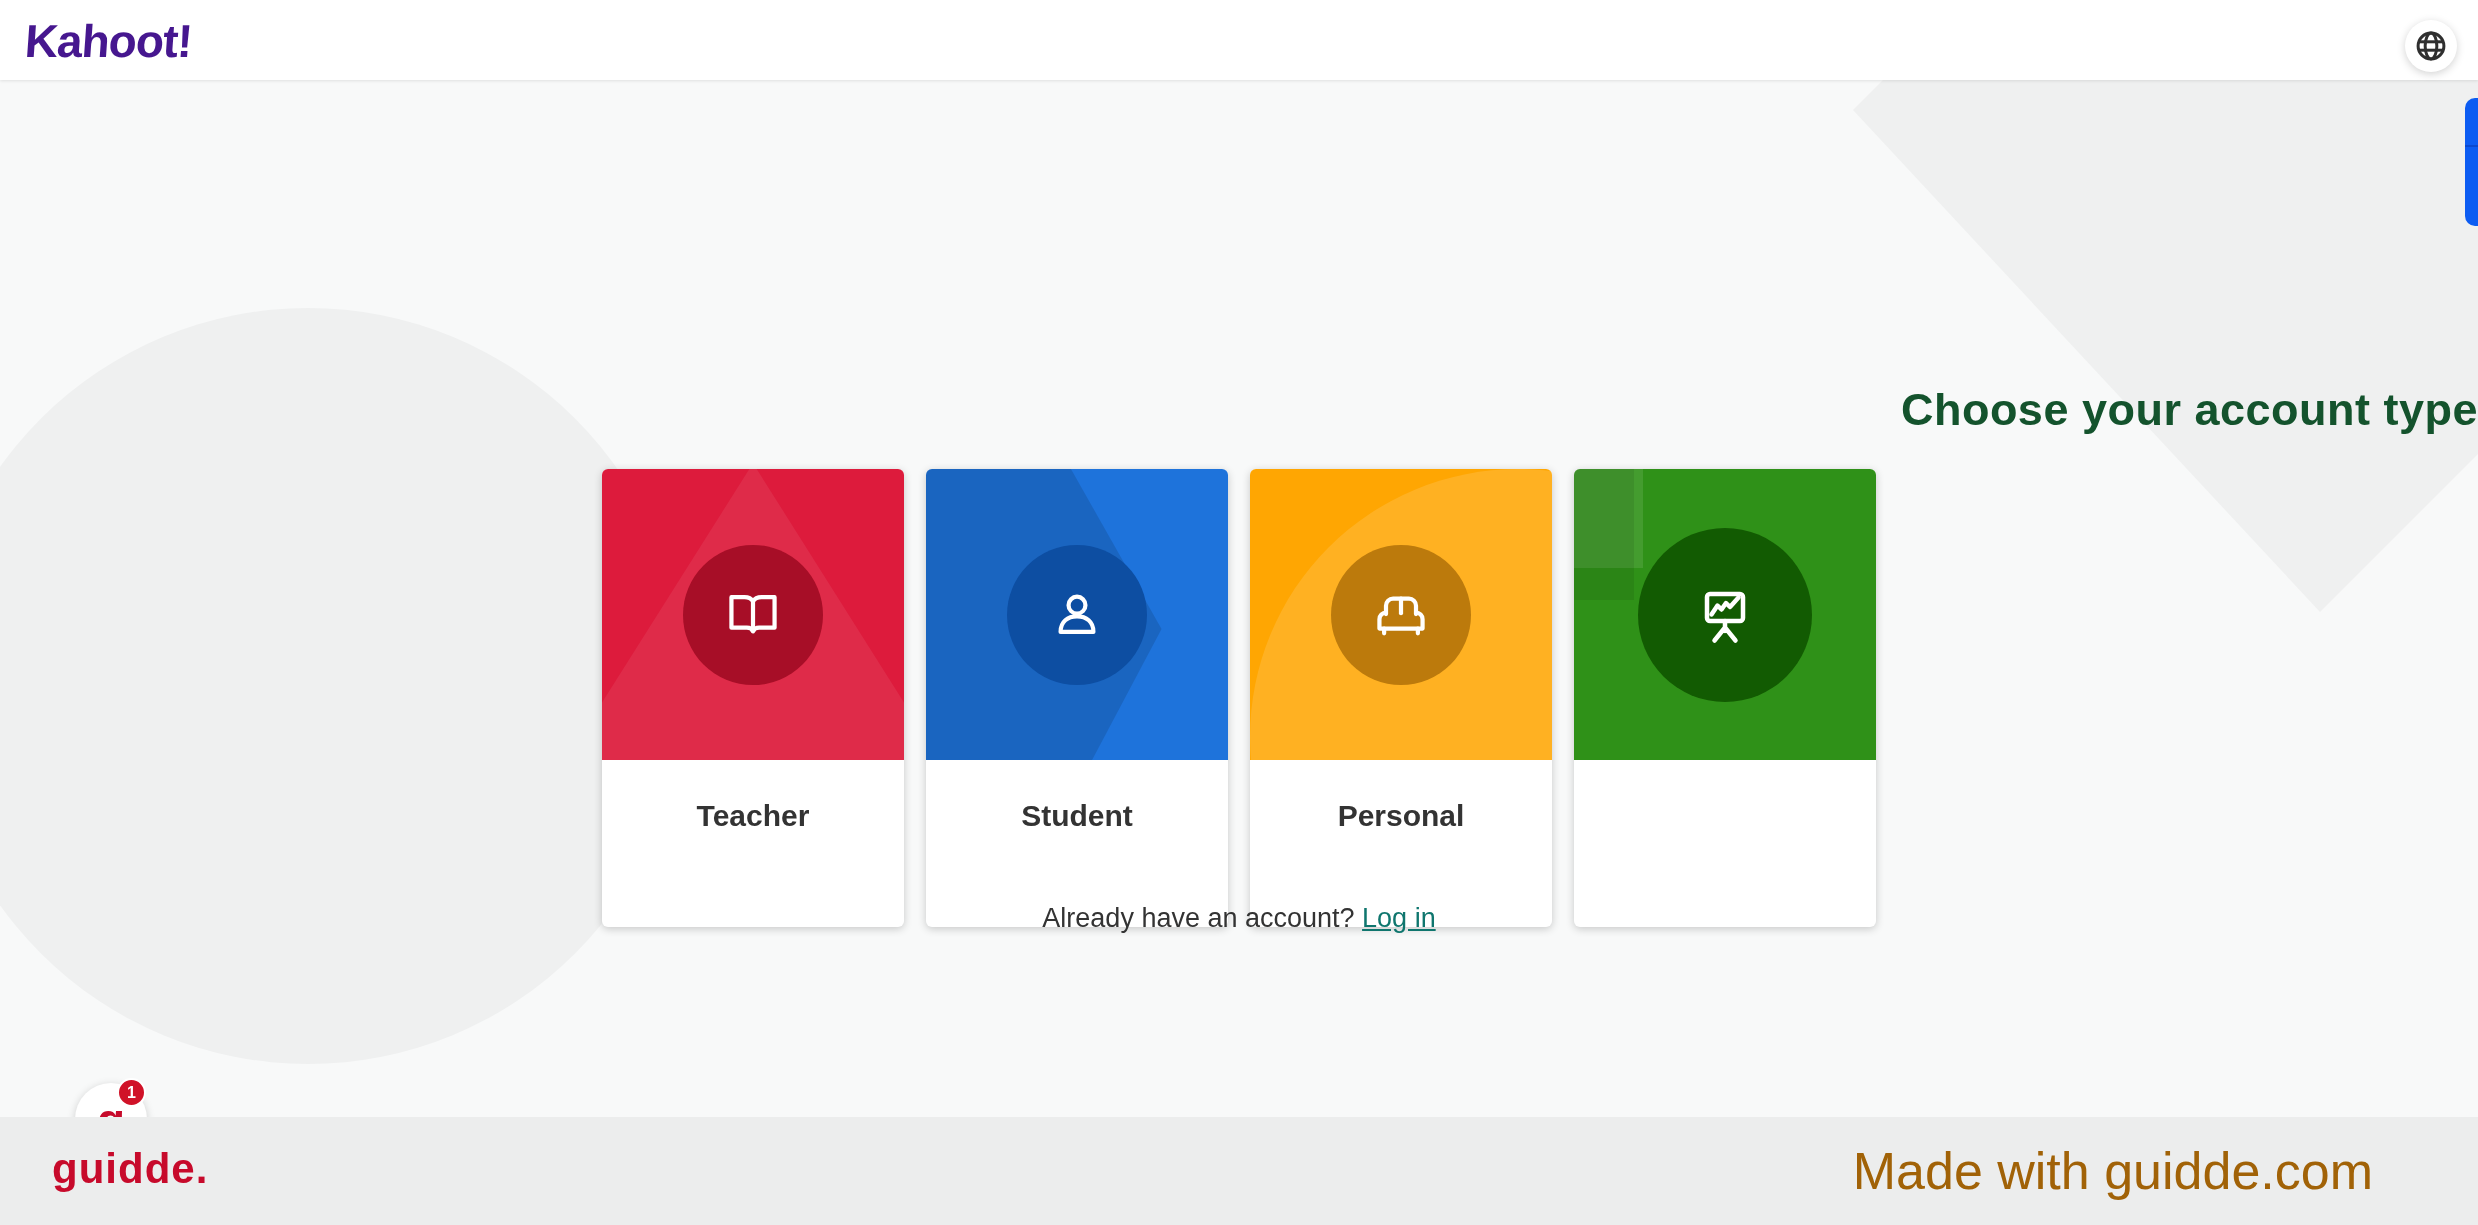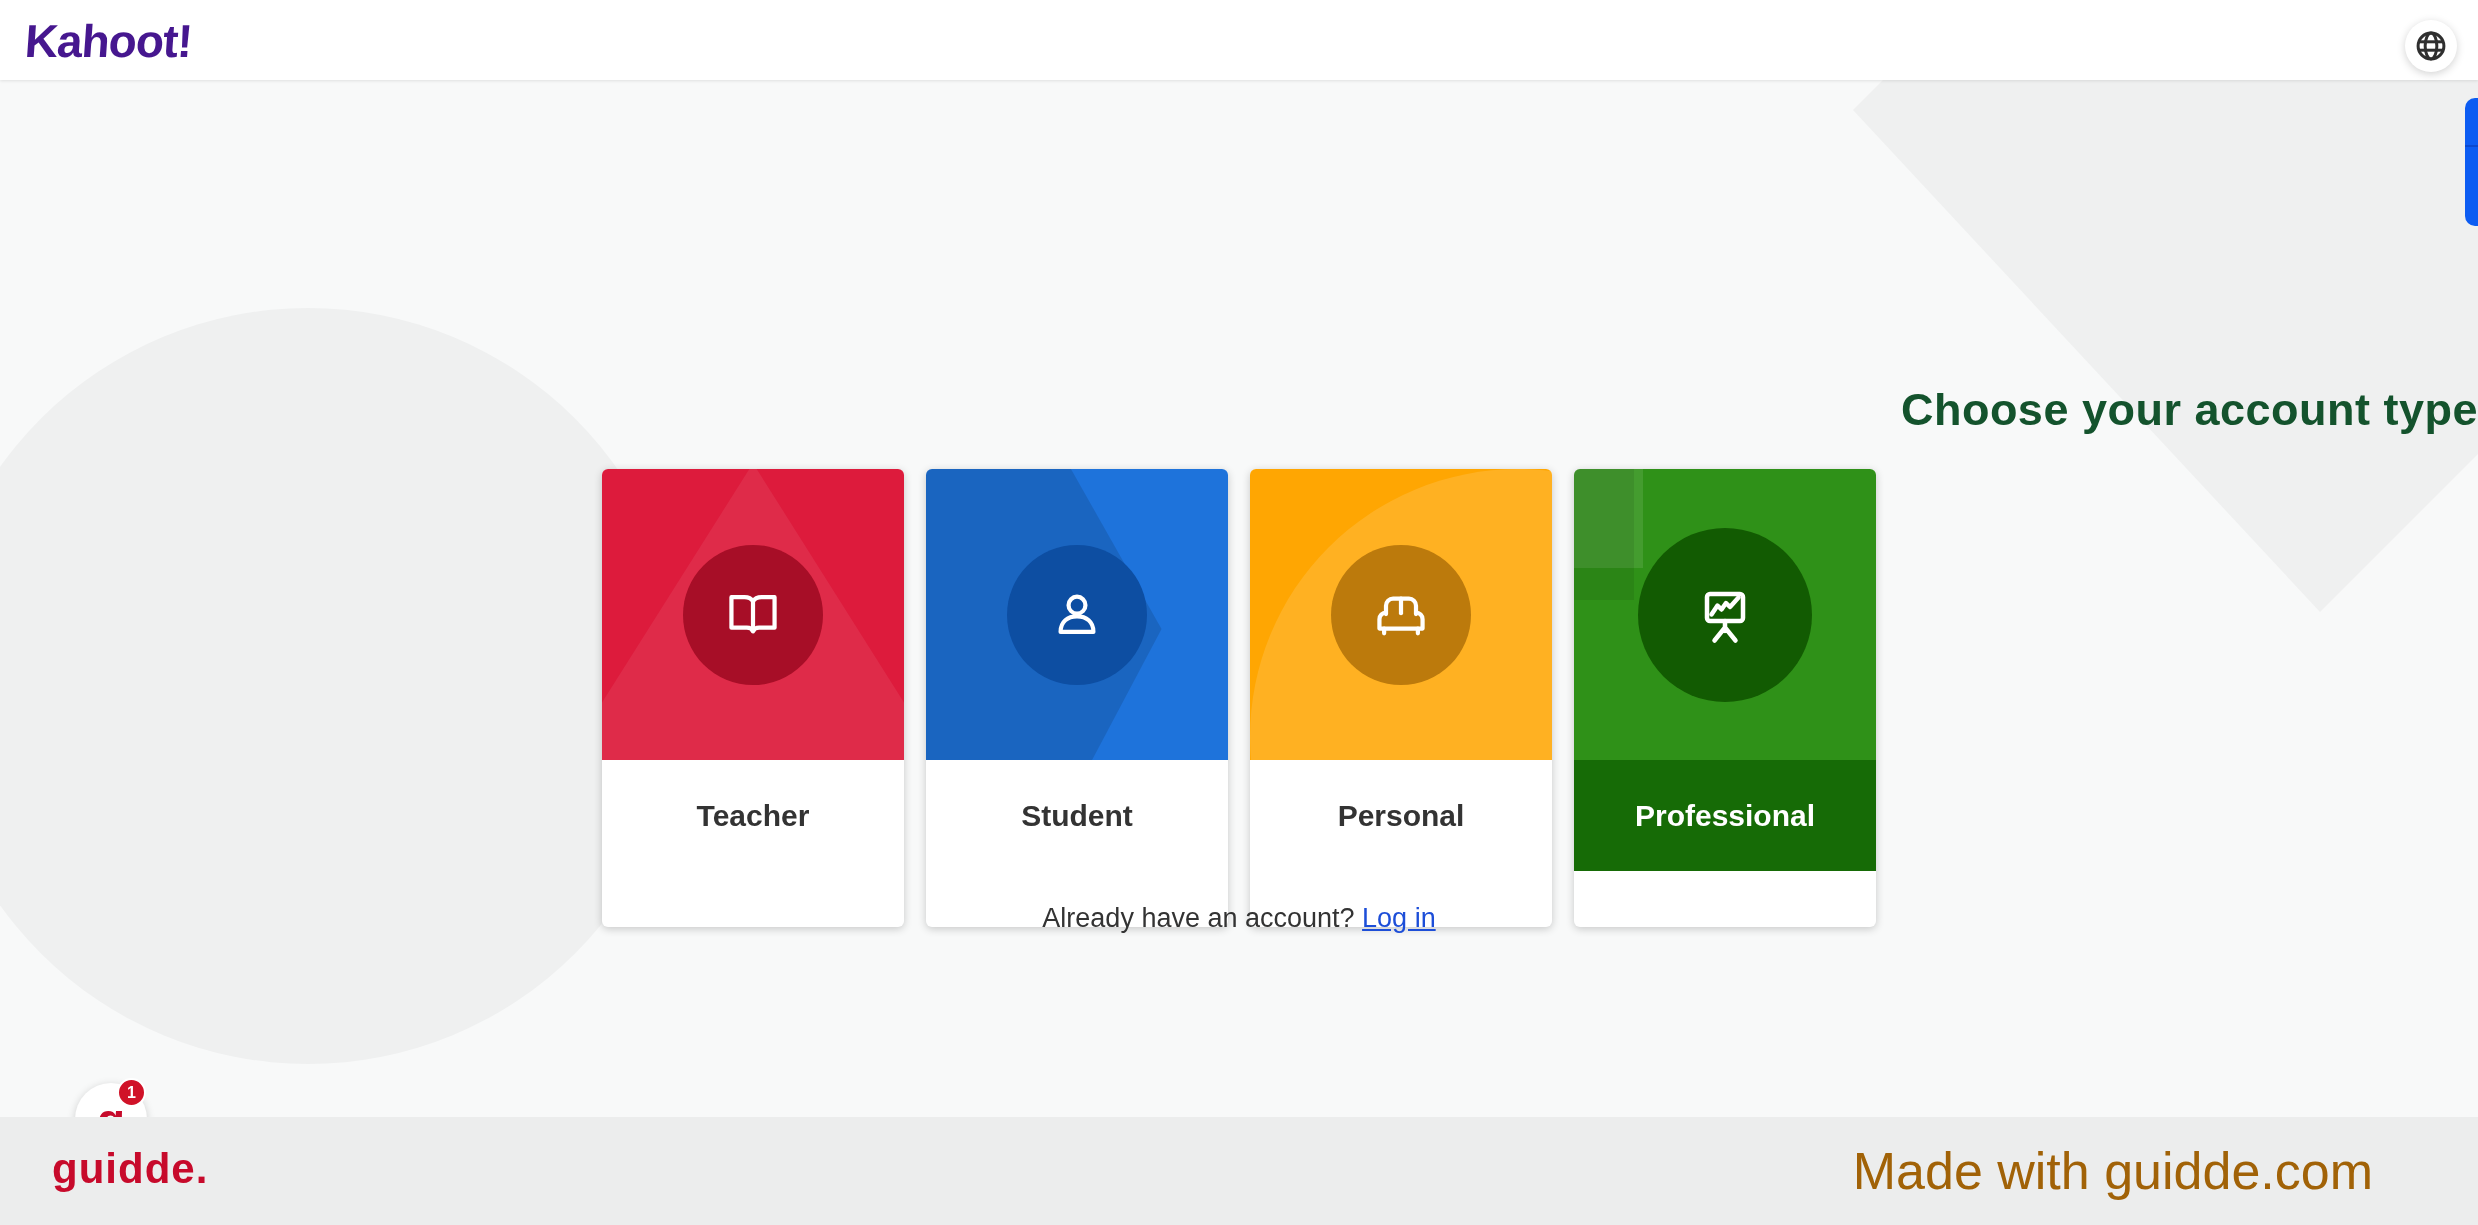--- a/index.html
+++ b/index.html
@@ -178,29 +178,28 @@
       <div class="overlay ov-pro-light"></div>
       <div class="overlay ov-pro-dark"></div>
       <div class="icon-circle big">
         <svg class="stroke-ic" viewBox="0 0 64 64">
           <rect x="14" y="11" width="36" height="27" rx="3"></rect>
           <path d="M18.5 31.5 L24.5 22.5 L28.5 26.5 L33 20 L37 24 L45.5 14.5"></path>
           <path d="M32 38 V48 M32 44.5 L21.5 57.5 M32 44.5 L42.5 57.5"></path>
         </svg>
       </div>
     </div>
-    <div class="card-label">Professional</div>
   </div>
 
 </div>
 
 <div class="login-row">
   <span>Already have an account?</span>
   <span> </span>
-  <a id="login-link" style="color: #1d4ed8; text-align: center;">Log in</a>
+  <a id="login-link" style="color: #0f766e; text-align: center;">Log in</a>
 </div>
 
 <div class="g-bubble">
   <span class="g-mark" style="color: rgb(199, 10, 43);">g</span>
 </div>
 <div class="g-badge" style="background: rgb(208, 18, 40);">1</div>
 
 <div class="footer">
   <div class="footer-brand" style="color: rgb(199, 10, 43);">guidde.</div>
   <div class="footer-tagline">Made with guidde.com</div>

